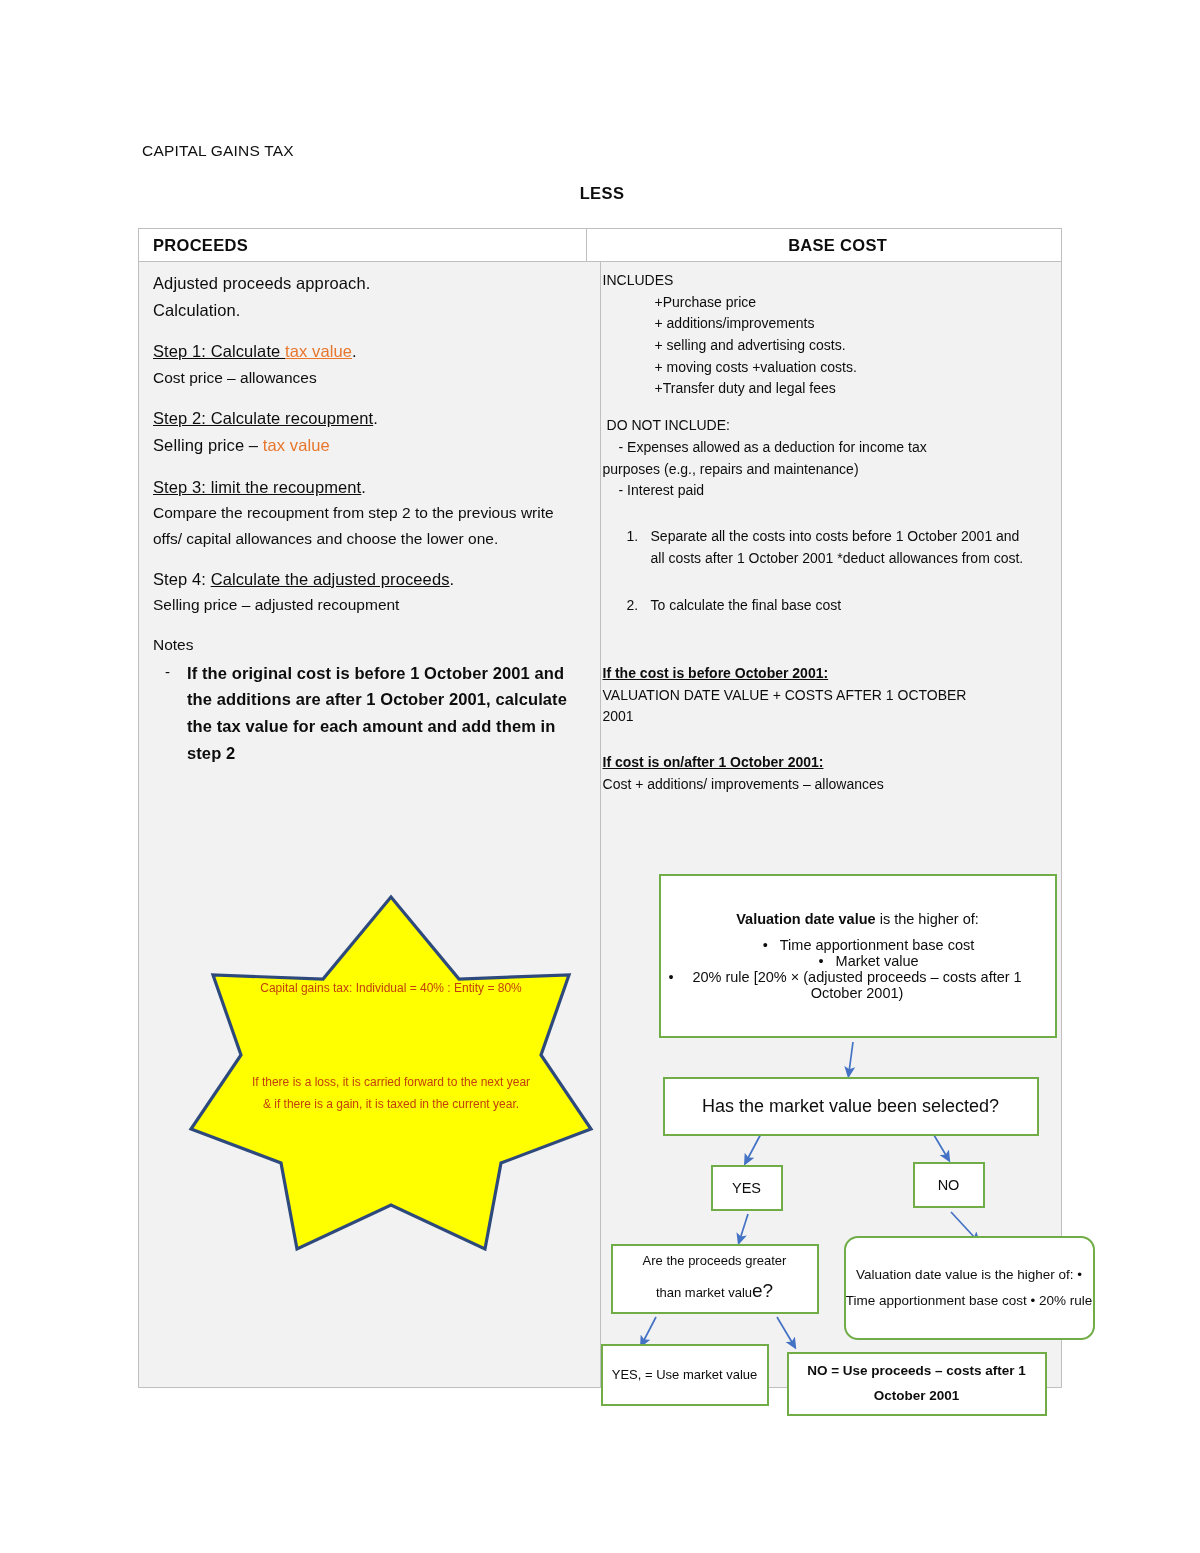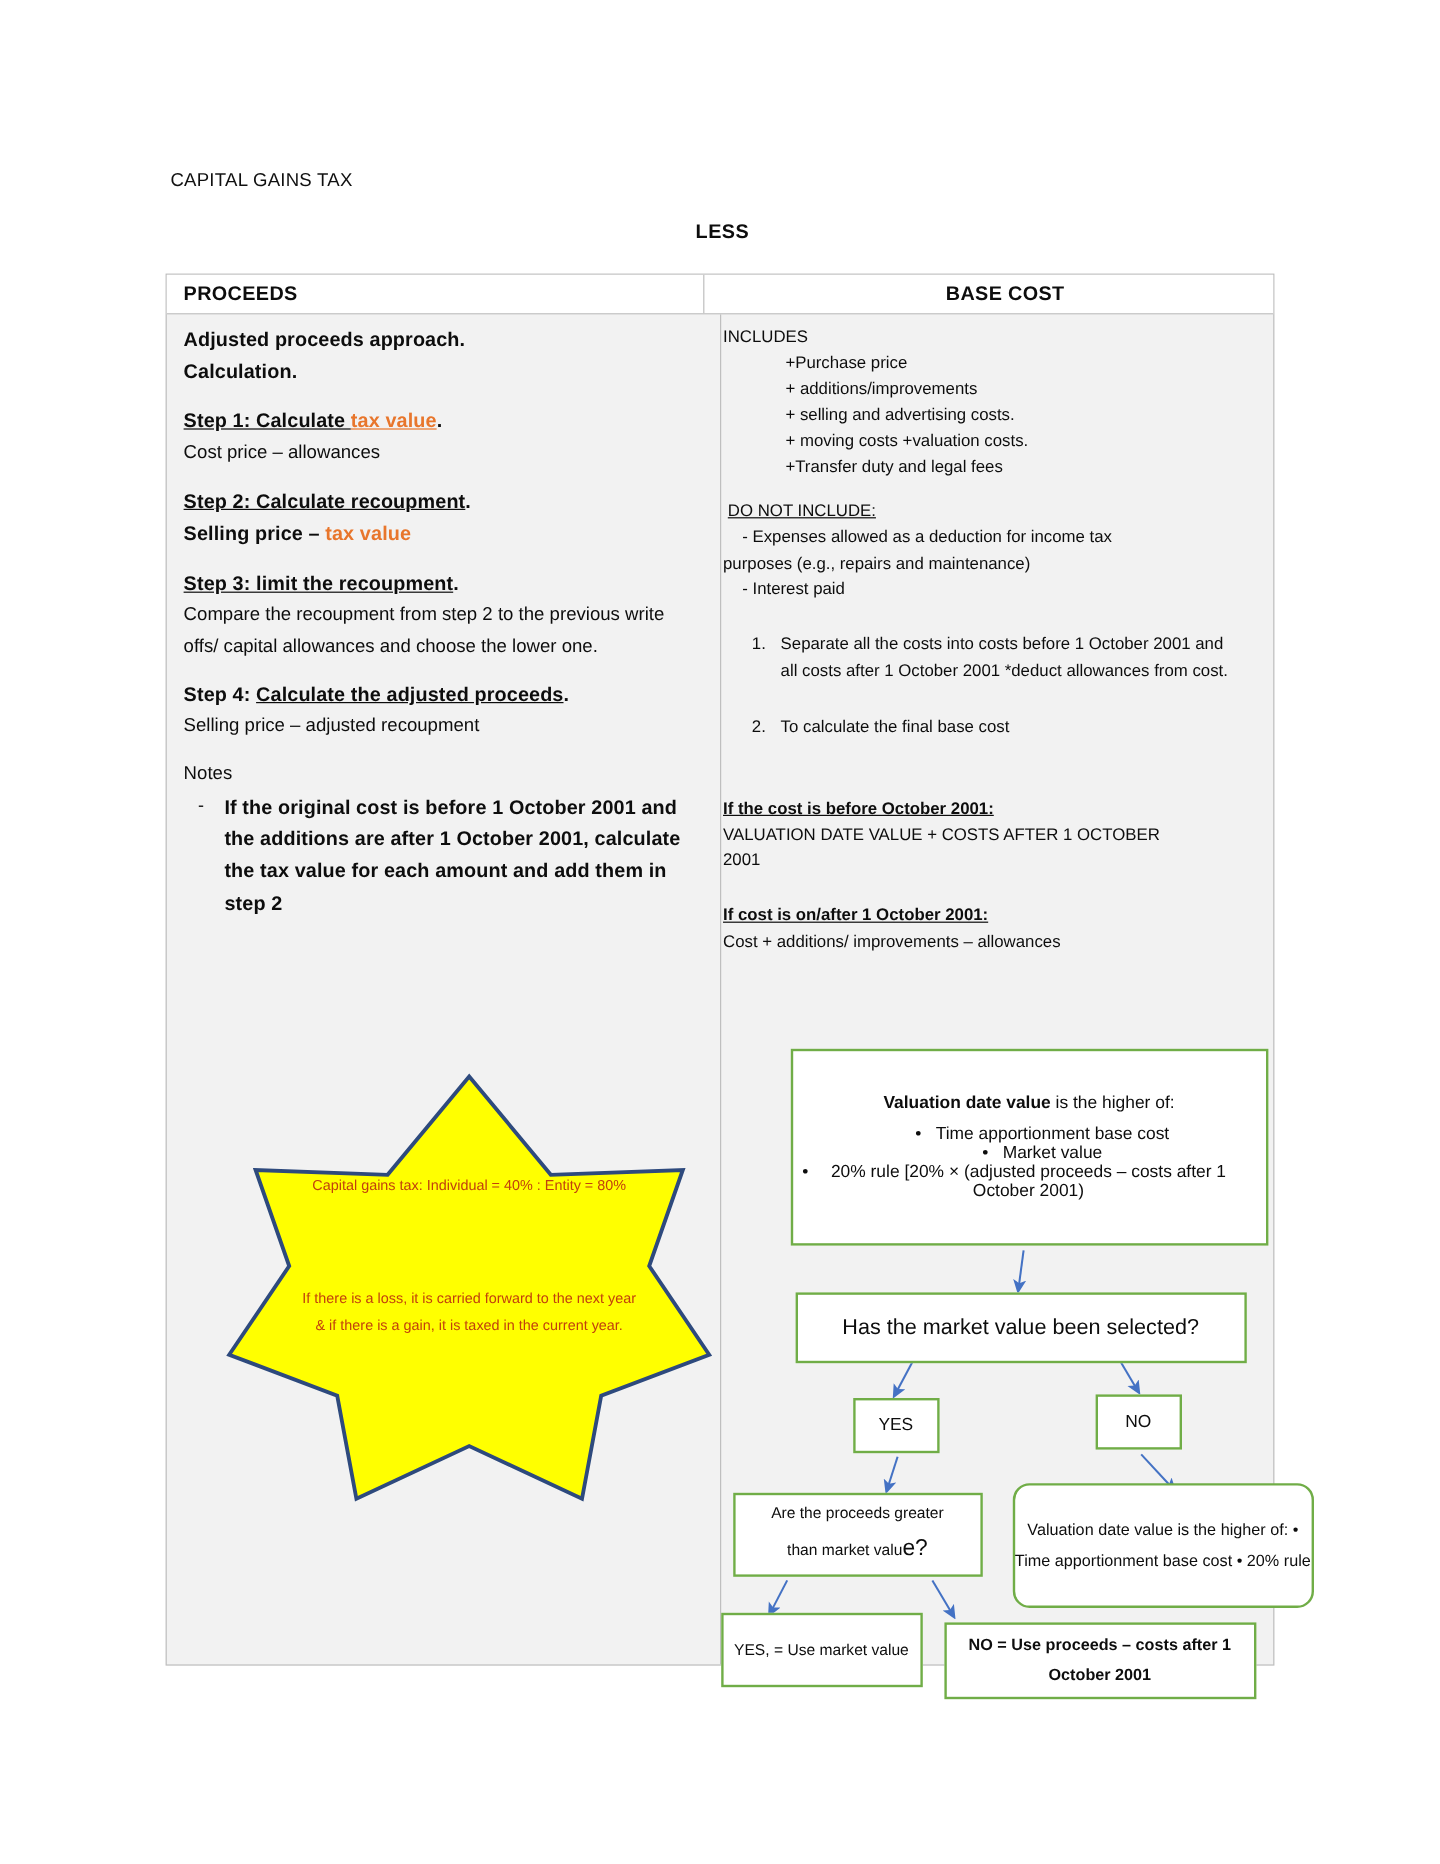--- a/index.html
+++ b/index.html
@@ -49,21 +49,21 @@
   .th.left{width:462px;border-right:1px solid #bfbfbf;padding-left:14px;}
   .th.right{width:461px;justify-content:center;}
 
   .tbody{display:flex;height:1125px;}
   .cell{box-sizing:border-box;position:relative;}
   .cell.left{width:462px;border-right:1px solid #bfbfbf;padding:8px 14px 0 14px;}
   .cell.right{width:461px;padding:8px 10px 0 2px;}
 
   
   .lc{font-size:15.5px;line-height:1.62;color:#0d0d0d;}
-  .lc .hd{font-weight:bold;font-size:16.5px;letter-spacing:.1px;}
+  .lc .hd{font-weight:normal;font-size:16.5px;letter-spacing:.1px;}
   .lc .u{text-decoration:underline;}
   .orange{color:#E8762C;}
   .gap{height:15px;}
   .gap-sm{height:9px;}
 
   .note-row{display:flex;margin-top:2px;}
   .note-dash{width:34px;flex:0 0 34px;text-align:left;padding-left:12px;box-sizing:border-box;font-size:15px;}
   .note-text{font-weight:bold;font-size:16.5px;line-height:1.62;letter-spacing:.1px;}
 
   
@@ -179,21 +179,21 @@
       <div class="rc">
         <div>INCLUDES</div>
         <div class="ind1">+Purchase price</div>
         <div class="ind1">+ additions/improvements</div>
         <div class="ind1">+ selling and advertising costs.</div>
         <div class="ind1">+ moving costs +valuation costs.</div>
         <div class="ind1">+Transfer duty and legal fees</div>
 
         <div class="gap"></div>
 
-        <div style="padding-left:4px;text-decoration:underline;">DO NOT INCLUDE:</div>
+        <div style="padding-left:4px;">DO NOT INCLUDE:</div>
         <div class="ind-sm">- Expenses allowed as a deduction for income tax</div>
         <div>purposes (e.g., repairs and maintenance)</div>
         <div class="ind-sm">- Interest paid</div>
 
         <div class="gap"></div>
         <div class="gap-sm"></div>
 
         <div class="num-row">
           <div class="num-idx">1.</div>
           <div class="num-txt">Separate all the costs into costs before 1 October 2001 and all costs after 1 October 2001 *deduct allowances from cost.</div>

